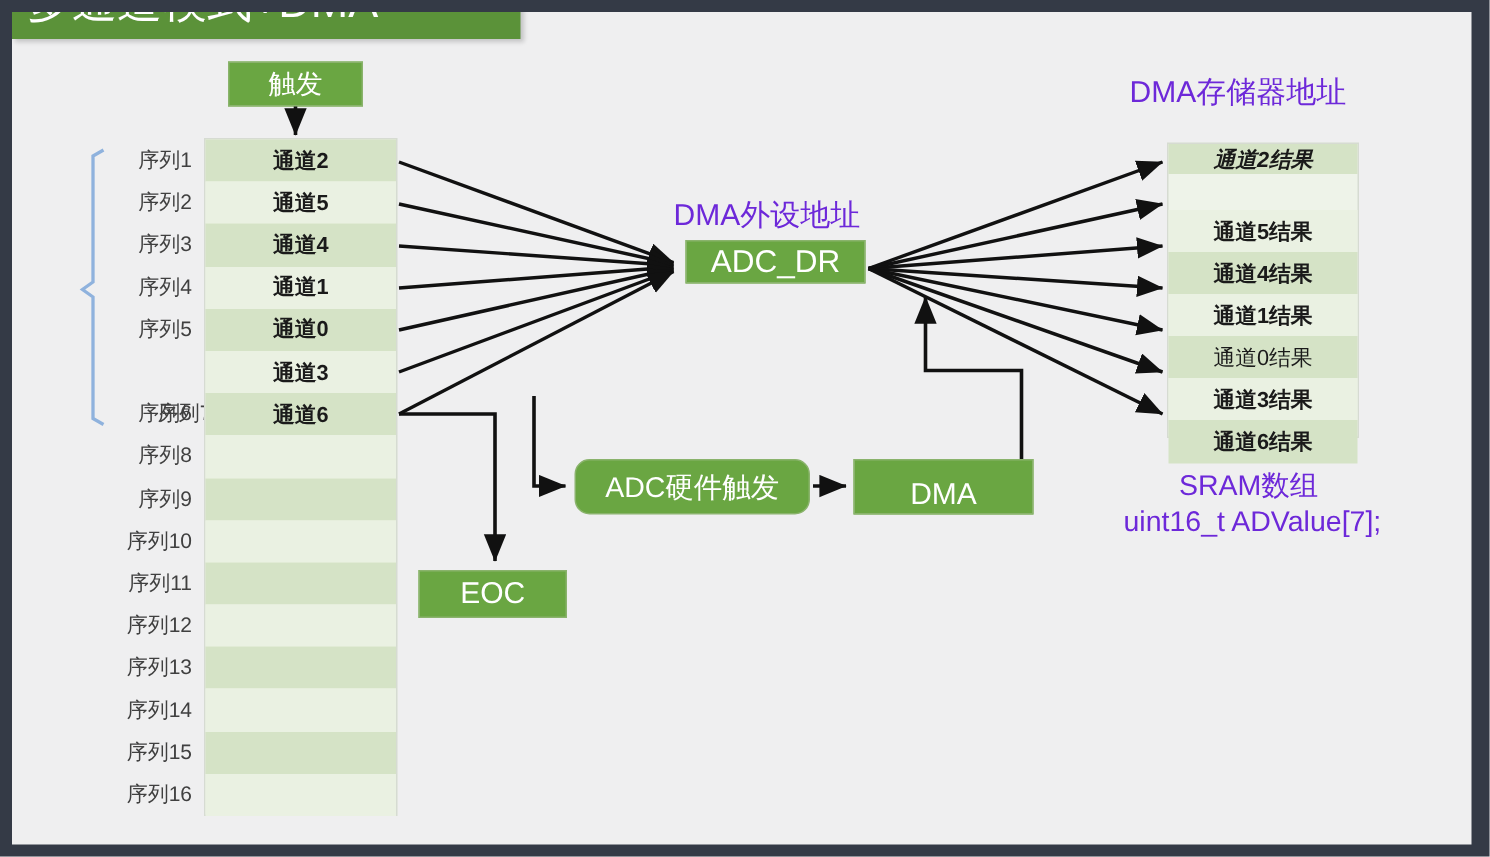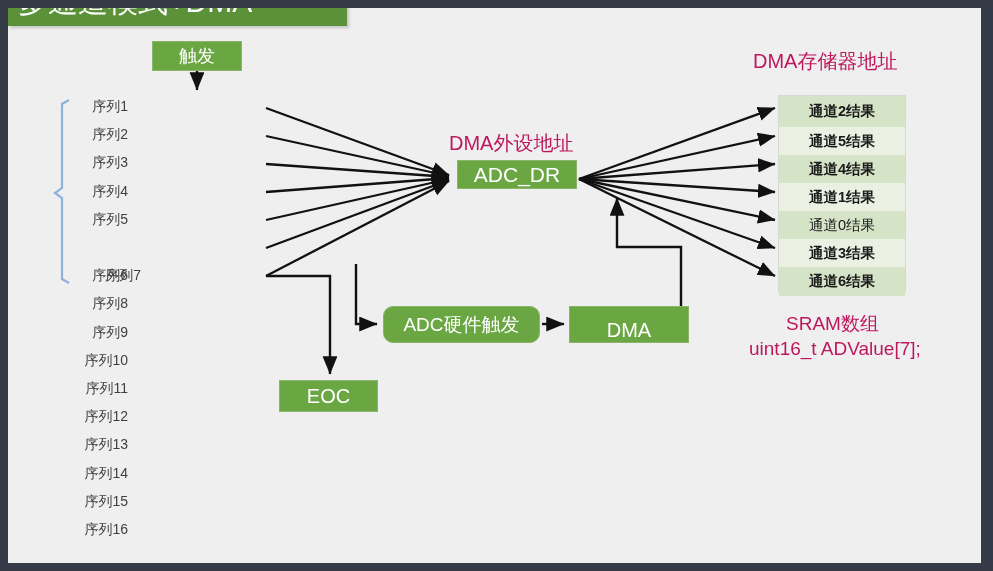--- a/index.html
+++ b/index.html
@@ -70,21 +70,21 @@
     font-size:14px;
     color:#404040;
     text-align:right;
     white-space:nowrap;
     width:62px;
   }
   
   .caption{
     position:absolute;
     font-size:20px;
-    color:#be185d;
+    color:#6d28d9;
     white-space:nowrap;
   }
   .caption.small{font-size:19px;}
   
   #wires{
     position:absolute;left:0;top:0;
     width:973px;height:555px;
     pointer-events:none;
   }
 </style>
@@ -113,31 +113,49 @@
       <div class="seqlabel" style="left: 58px; top: 315.6px;">序列9</div>
       <div class="seqlabel" style="left: 58px; top: 343.8px;">序列10</div>
       <div class="seqlabel" style="left: 58px; top: 372px;">序列11</div>
       <div class="seqlabel" style="left: 58px; top: 400.2px;">序列12</div>
       <div class="seqlabel" style="left: 58px; top: 428.4px;">序列13</div>
       <div class="seqlabel" style="left: 58px; top: 456.6px;">序列14</div>
       <div class="seqlabel" style="left: 58px; top: 484.8px;">序列15</div>
       <div class="seqlabel" style="left: 58px; top: 513px;">序列16</div>
     </div>
 
+  <div class="tbl" id="seq-table" style="left:128px;top:84px;width:129px;height:452px;">
+      <div class="trow odd" style="height: 28.2px;">通道2</div>
+      <div class="trow even" style="height: 28.2px;">通道5</div>
+      <div class="trow odd" style="height: 28.2px;">通道4</div>
+      <div class="trow even" style="height: 28.2px;">通道1</div>
+      <div class="trow odd" style="height: 28.2px;">通道0</div>
+      <div class="trow even" style="height: 28.2px;">通道3</div>
+      <div class="trow odd" style="height: 28.2px;">通道6</div>
+      <div class="trow even" style="height: 28.2px;"></div>
+      <div class="trow odd" style="height: 28.2px;"></div>
+      <div class="trow even" style="height: 28.2px;"></div>
+      <div class="trow odd" style="height: 28.2px;"></div>
+      <div class="trow even" style="height: 28.2px;"></div>
+      <div class="trow odd" style="height: 28.2px;"></div>
+      <div class="trow even" style="height: 28.2px;"></div>
+      <div class="trow odd" style="height: 28.2px;"></div>
+      <div class="trow even" style="height: 28.2px;"></div>
+    </div>
 
   <div class="caption" style="left:441px;top:110px;margin-top:12px;">DMA外设地址</div>
   <div class="gbox" style="left:449px;top:152px;width:120px;height:29px;font-size:21px;">
     <span>ADC_DR</span>
   </div>
 
   <div class="caption" style="left:745px;top:40px;">DMA存储器地址</div>
 
   <div class="tbl" id="mem-table" style="left:770px;top:87px;width:128px;height:197px;">
-      <div class="trow odd" style="height: 31px; font-weight: bold;">通道2结果</div>
-      <div class="trow even" style="height: 28.1px; font-weight: bold;">通道5结果</div>
+      <div class="trow odd" style="height: 20px; font-weight: bold; font-style: italic;">通道2结果</div>
+      <div class="trow even" style="height: 28.1px; font-weight: bold; margin-top: 24px;">通道5结果</div>
       <div class="trow odd" style="height: 28.1px; font-weight: bold;">通道4结果</div>
       <div class="trow even" style="height: 28.1px; font-weight: bold;">通道1结果</div>
       <div class="trow odd" style="height: 28.1px; font-weight: normal;">通道0结果</div>
       <div class="trow even" style="height: 28.1px; font-weight: bold;">通道3结果</div>
       <div class="trow odd" style="height: 28.1px; font-weight: bold;">通道6结果</div>
     </div>
 
   <div class="caption small" style="left:778px;top:303px;">SRAM数组</div>
   <div class="caption small" style="left:741px;top:330px;">uint16_t ADValue[7];</div>
 

